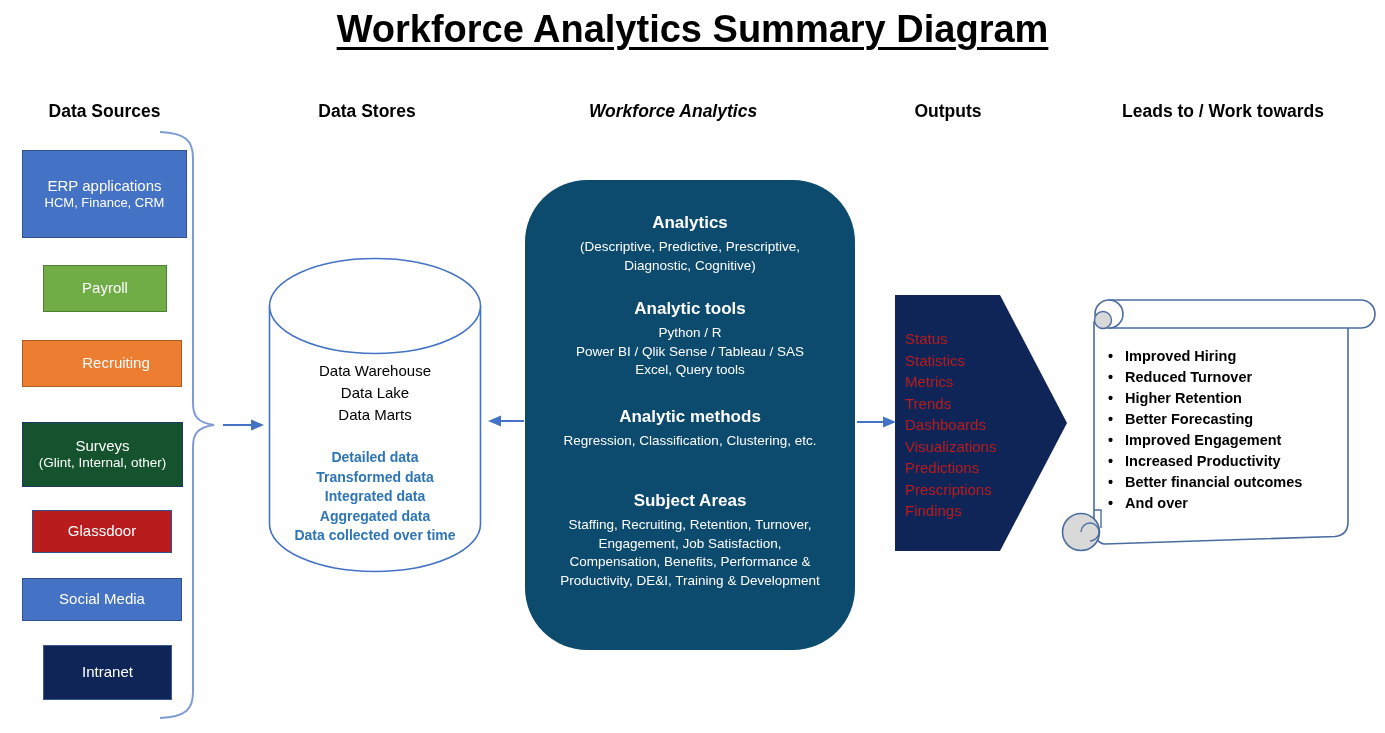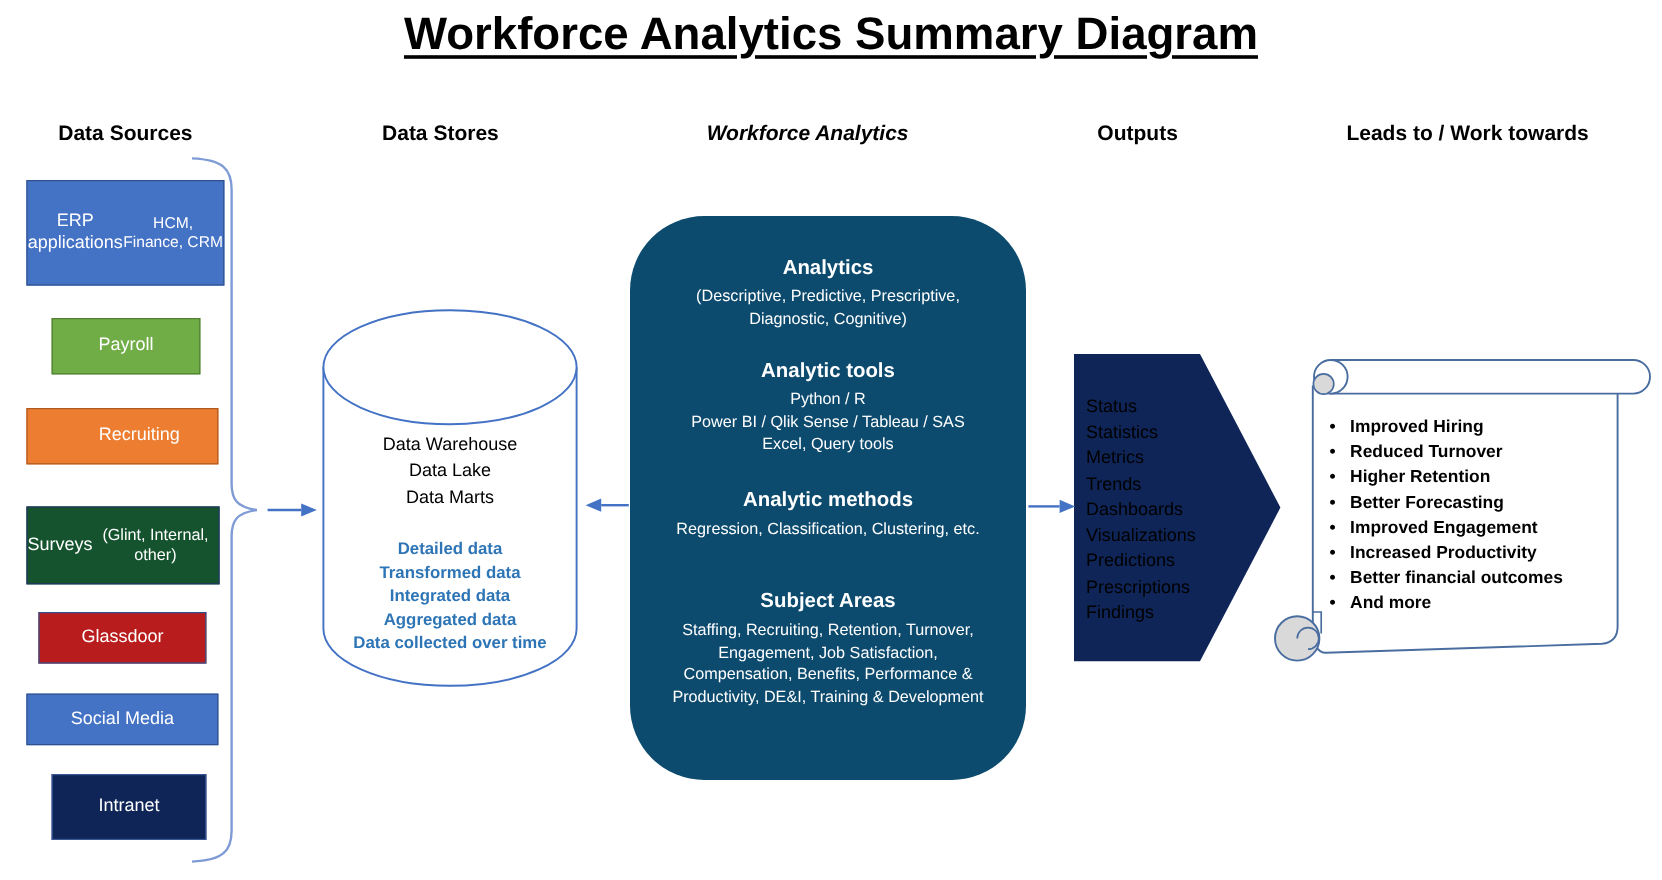--- a/index.html
+++ b/index.html
@@ -12,21 +12,21 @@
 
   .col-header { position:absolute; top:101px; height:26px; text-align:center;
                 font-size:17.5px; font-weight:bold; color:#000; }
   .h-sources  { left:12px;  width:185px; }
   .h-stores   { left:277px; width:180px; }
   .h-wa       { left:553px; width:240px;font-style:italic; }
   .h-outputs  { left:878px; width:140px; }
   .h-leads    { left:1078px; width:290px; }
 
   
-  .src-box { position:absolute; display:flex; flex-direction:row; justify-content:center;
+  .src-box { position:absolute; display:flex; flex-direction:column; justify-content:center;
              align-items:center; color:#fff; text-align:center; line-height:1.25; }
   .src-label { font-size:15px; }
   .src-sublabel { font-size:13px; }
   .box-erp       { left:22px; top:150px; width:165px; height:88px; background:#4472C4; border:1.6px solid #2F528F; }
   .box-payroll   { left:43px; top:265px; width:124px; height:47px; background:#70AD47; border:1.6px solid #507E32; }
   .box-recruiting{ left:22px; top:340px; width:160px; height:47px; background:#ED7D31; border:1.6px solid #AE5A21;padding-left:28px; }
   .box-surveys   { left:22px; top:422px; width:161px; height:65px; background:#14532d; border:1.6px solid #203864; }
   .box-glassdoor { left:32px; top:510px; width:140px; height:43px; background:#b91c1c; border:1.6px solid #2F528F; }
   .box-social    { left:22px; top:578px; width:160px; height:43px; background:#4472C4; border:1.6px solid #2F528F; }
   .box-intranet  { left:43px; top:645px; width:129px; height:55px; background:#0F2557; border:1.6px solid #3A5795; }
@@ -43,21 +43,21 @@
             background:#0c4a6e; border-radius:62px; color:#fff; text-align:center;
             padding-top:32px; }
   .wa-section-1 { margin-bottom:23px; }
   .wa-section-2 { margin-bottom:26px; }
   .wa-section-3 { margin-bottom:40px; }
   .wa-heading { font-size:17px; font-weight:bold; line-height:22px; margin-bottom:4px; }
   .wa-line { font-size:13.5px; line-height:18.5px; }
 
   
   .out-svg { position:absolute; left:895px; top:293px; }
-  .out-list { position:absolute; left:905px; top:328px; width:150px; color:#000000;
+  .out-list { position:absolute; left:905px; top:328px; width:150px; color:#b91c1c;
               font-size:15px; line-height:21.5px; text-align:left; }
 
   
   .scroll-svg { position:absolute; left:1058px; top:292px; }
   .scroll-list { position:absolute; left:1108px; top:346px; width:256px; color:#000;
                  font-size:14.5px; font-weight:bold; line-height:21px; }
   .bullet-row { display:flex; }
   .bullet-row::before { content:"•"; margin-right:12px; }
 
   .connectors { position:absolute; left:0; top:0; pointer-events:none; }
@@ -187,21 +187,21 @@
     <div class="bullet-row">
         <span>Improved Engagement</span>
       </div>
     <div class="bullet-row">
         <span>Increased Productivity</span>
       </div>
     <div class="bullet-row">
         <span>Better financial outcomes</span>
       </div>
     <div class="bullet-row">
-        <span>And more</span>
+        <span>And over</span>
       </div>
   </div>
 
   <svg class="connectors" width="1385" height="733" viewBox="0 0 1385 733">
 
     <path d="M 160 132 C 186 133 193 141 193 158
              L 193 403 C 193 416 197 422.5 214 425
              C 197 427.5 193 434 193 447
              L 193 692 C 193 709 186 717 160 718" fill="none" stroke="#7F9BD6" stroke-width="2"></path>
 

